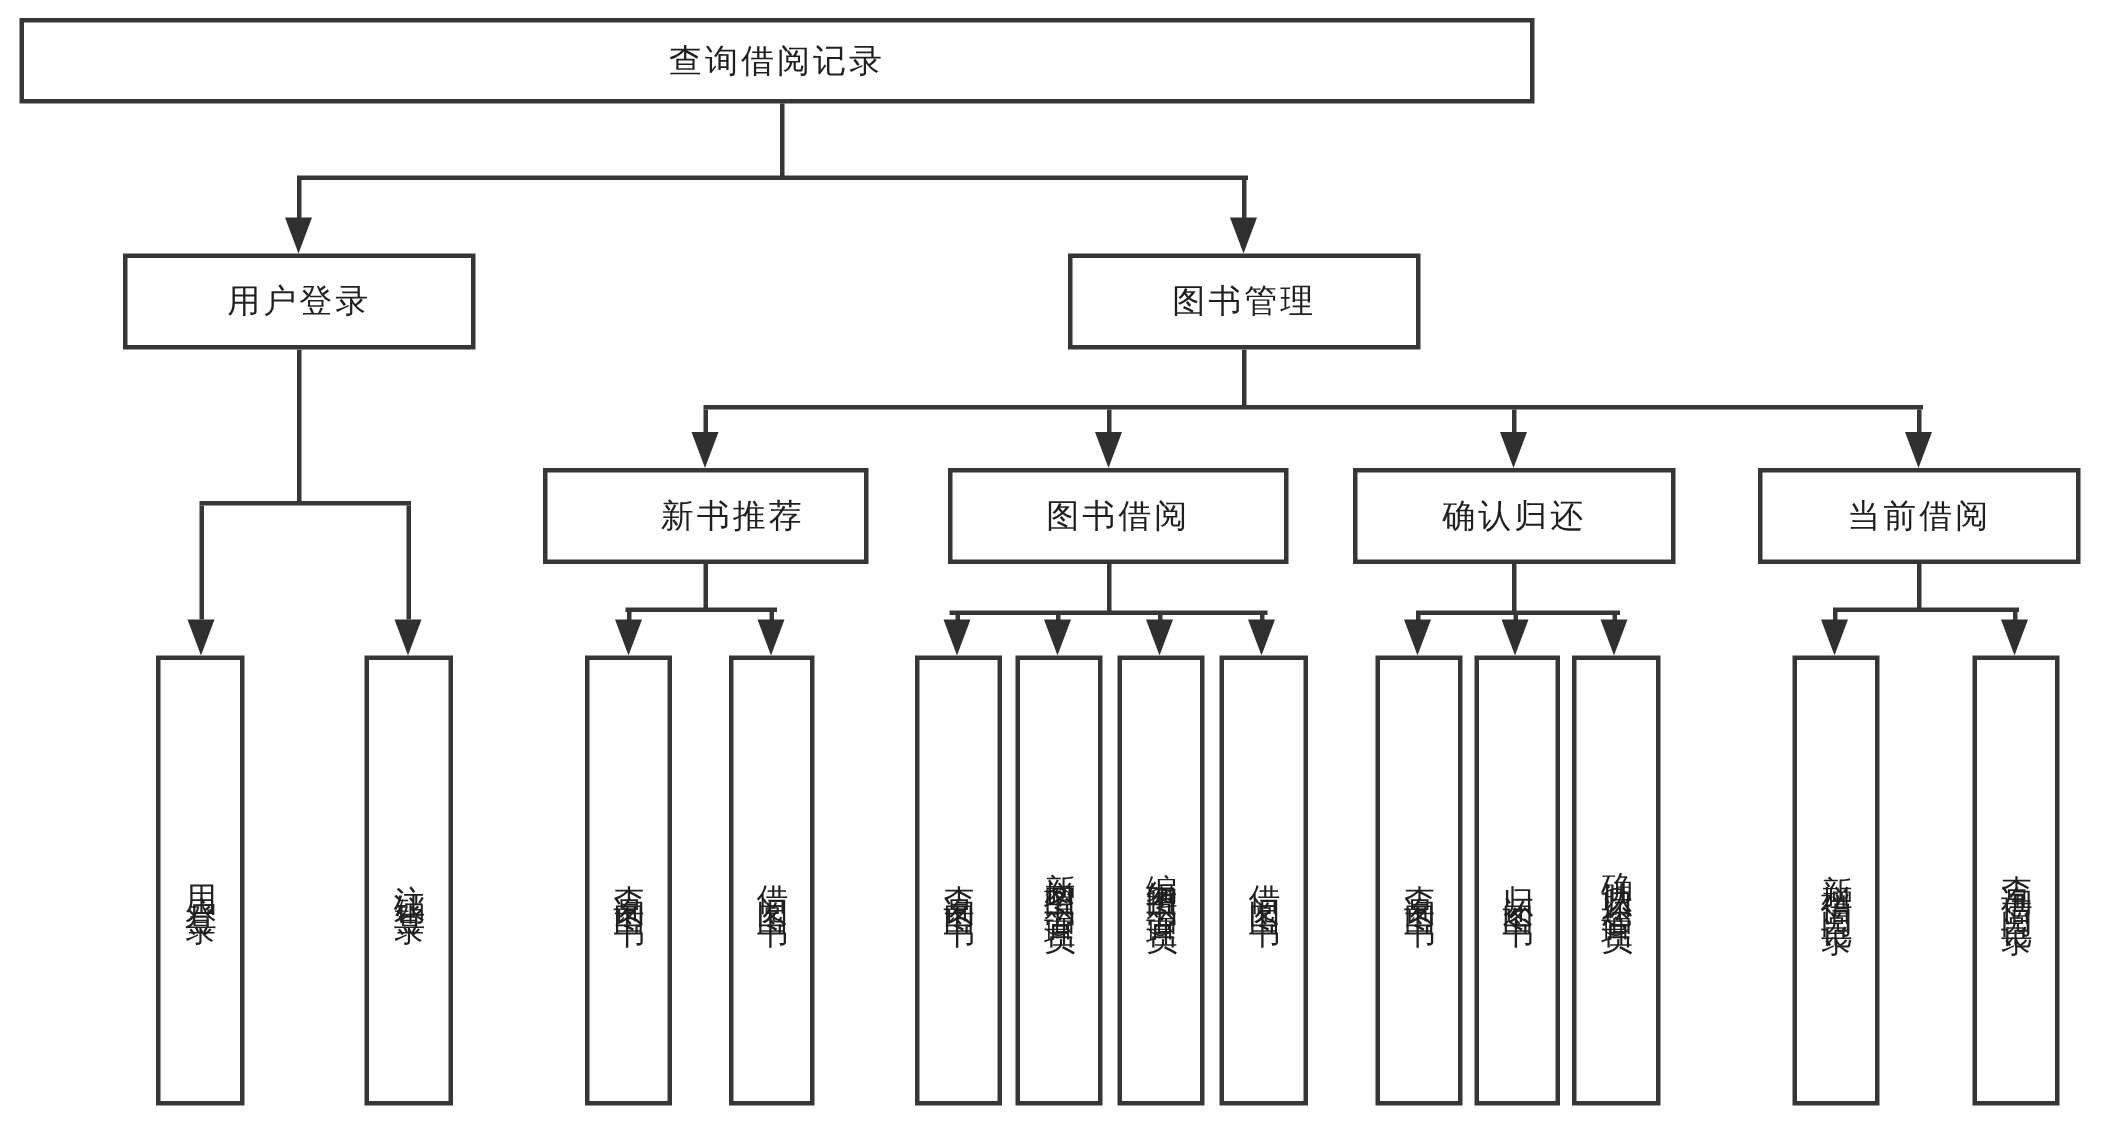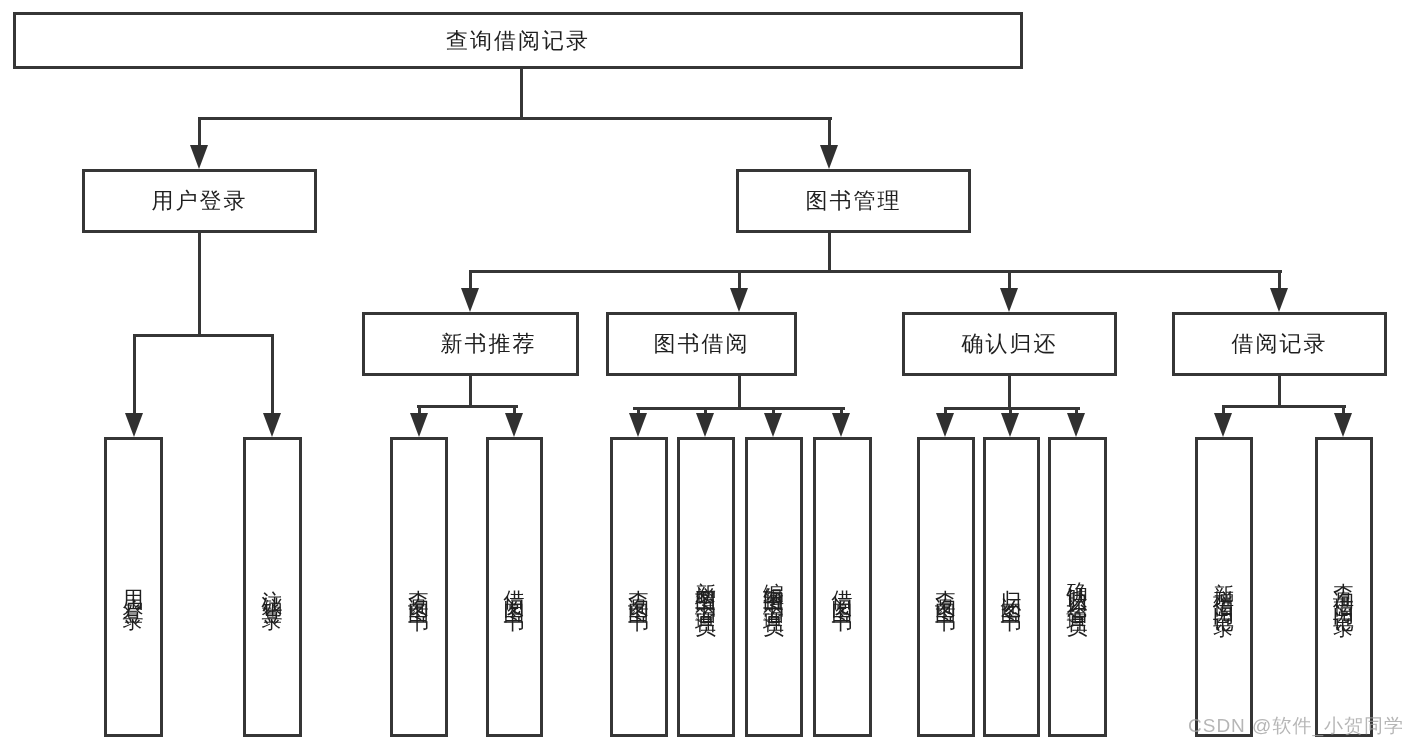--- a/index.html
+++ b/index.html
@@ -32,38 +32,38 @@
 <div class="canvas">
 
   <div class="box" style="left:13px;top:12px;width:1010px;height:57px;">
     <span class="hlabel">查询借阅记录</span>
   </div>
 
   <div class="box" style="left:82px;top:169px;width:235px;height:64px;">
     <span class="hlabel">用户登录</span>
   </div>
 
-  <div class="box" style="left:712px;top:169px;width:235px;height:64px;margin-left:24px;">
+  <div class="box" style="left:712px;top:169px;width:235px;height:64px;">
     <span class="hlabel">图书管理</span>
   </div>
 
   <div class="box" style="left:362px;top:312px;width:217px;height:64px;padding-left:36px;">
     <span class="hlabel">新书推荐</span>
   </div>
 
-  <div class="box" style="left:606px;top:312px;width:191px;height:64px;">
+  <div class="box" style="left:632px;top:312px;width:227px;height:64px;">
     <span class="hlabel">图书借阅</span>
   </div>
 
   <div class="box" style="left:902px;top:312px;width:215px;height:64px;">
     <span class="hlabel">确认归还</span>
   </div>
 
   <div class="box" style="left:1172px;top:312px;width:215px;height:64px;">
-    <span class="hlabel">借阅记录</span>
+    <span class="hlabel">当前借阅</span>
   </div>
 
   <div class="box" style="left:104px;top:437px;width:59px;height:300px;">
     <span class="vlabel">用户登录</span>
   </div>
   <div class="box" style="left:243px;top:437px;width:59px;height:300px;">
     <span class="vlabel">注销登录</span>
   </div>
 
   <div class="box" style="left:390px;top:437px;width:58px;height:300px;">
@@ -155,15 +155,14 @@
   <div class="line" style="left:1075px;top:410px;width:3px;height:5px;"></div>
   <div class="ahead" style="left:1067px;top:413px;"></div>
 
   <div class="line" style="left:1278px;top:376px;width:3px;height:31px;"></div>
   <div class="line" style="left:1222px;top:405px;width:124px;height:3px;"></div>
   <div class="line" style="left:1222px;top:408px;width:3px;height:7px;"></div>
   <div class="ahead" style="left:1214px;top:413px;"></div>
   <div class="line" style="left:1342px;top:408px;width:3px;height:7px;"></div>
   <div class="ahead" style="left:1334px;top:413px;"></div>
 
-  <div class="watermark">CSDN @软件_小贺同学</div>
 
 </div>
 
 </body></html>

